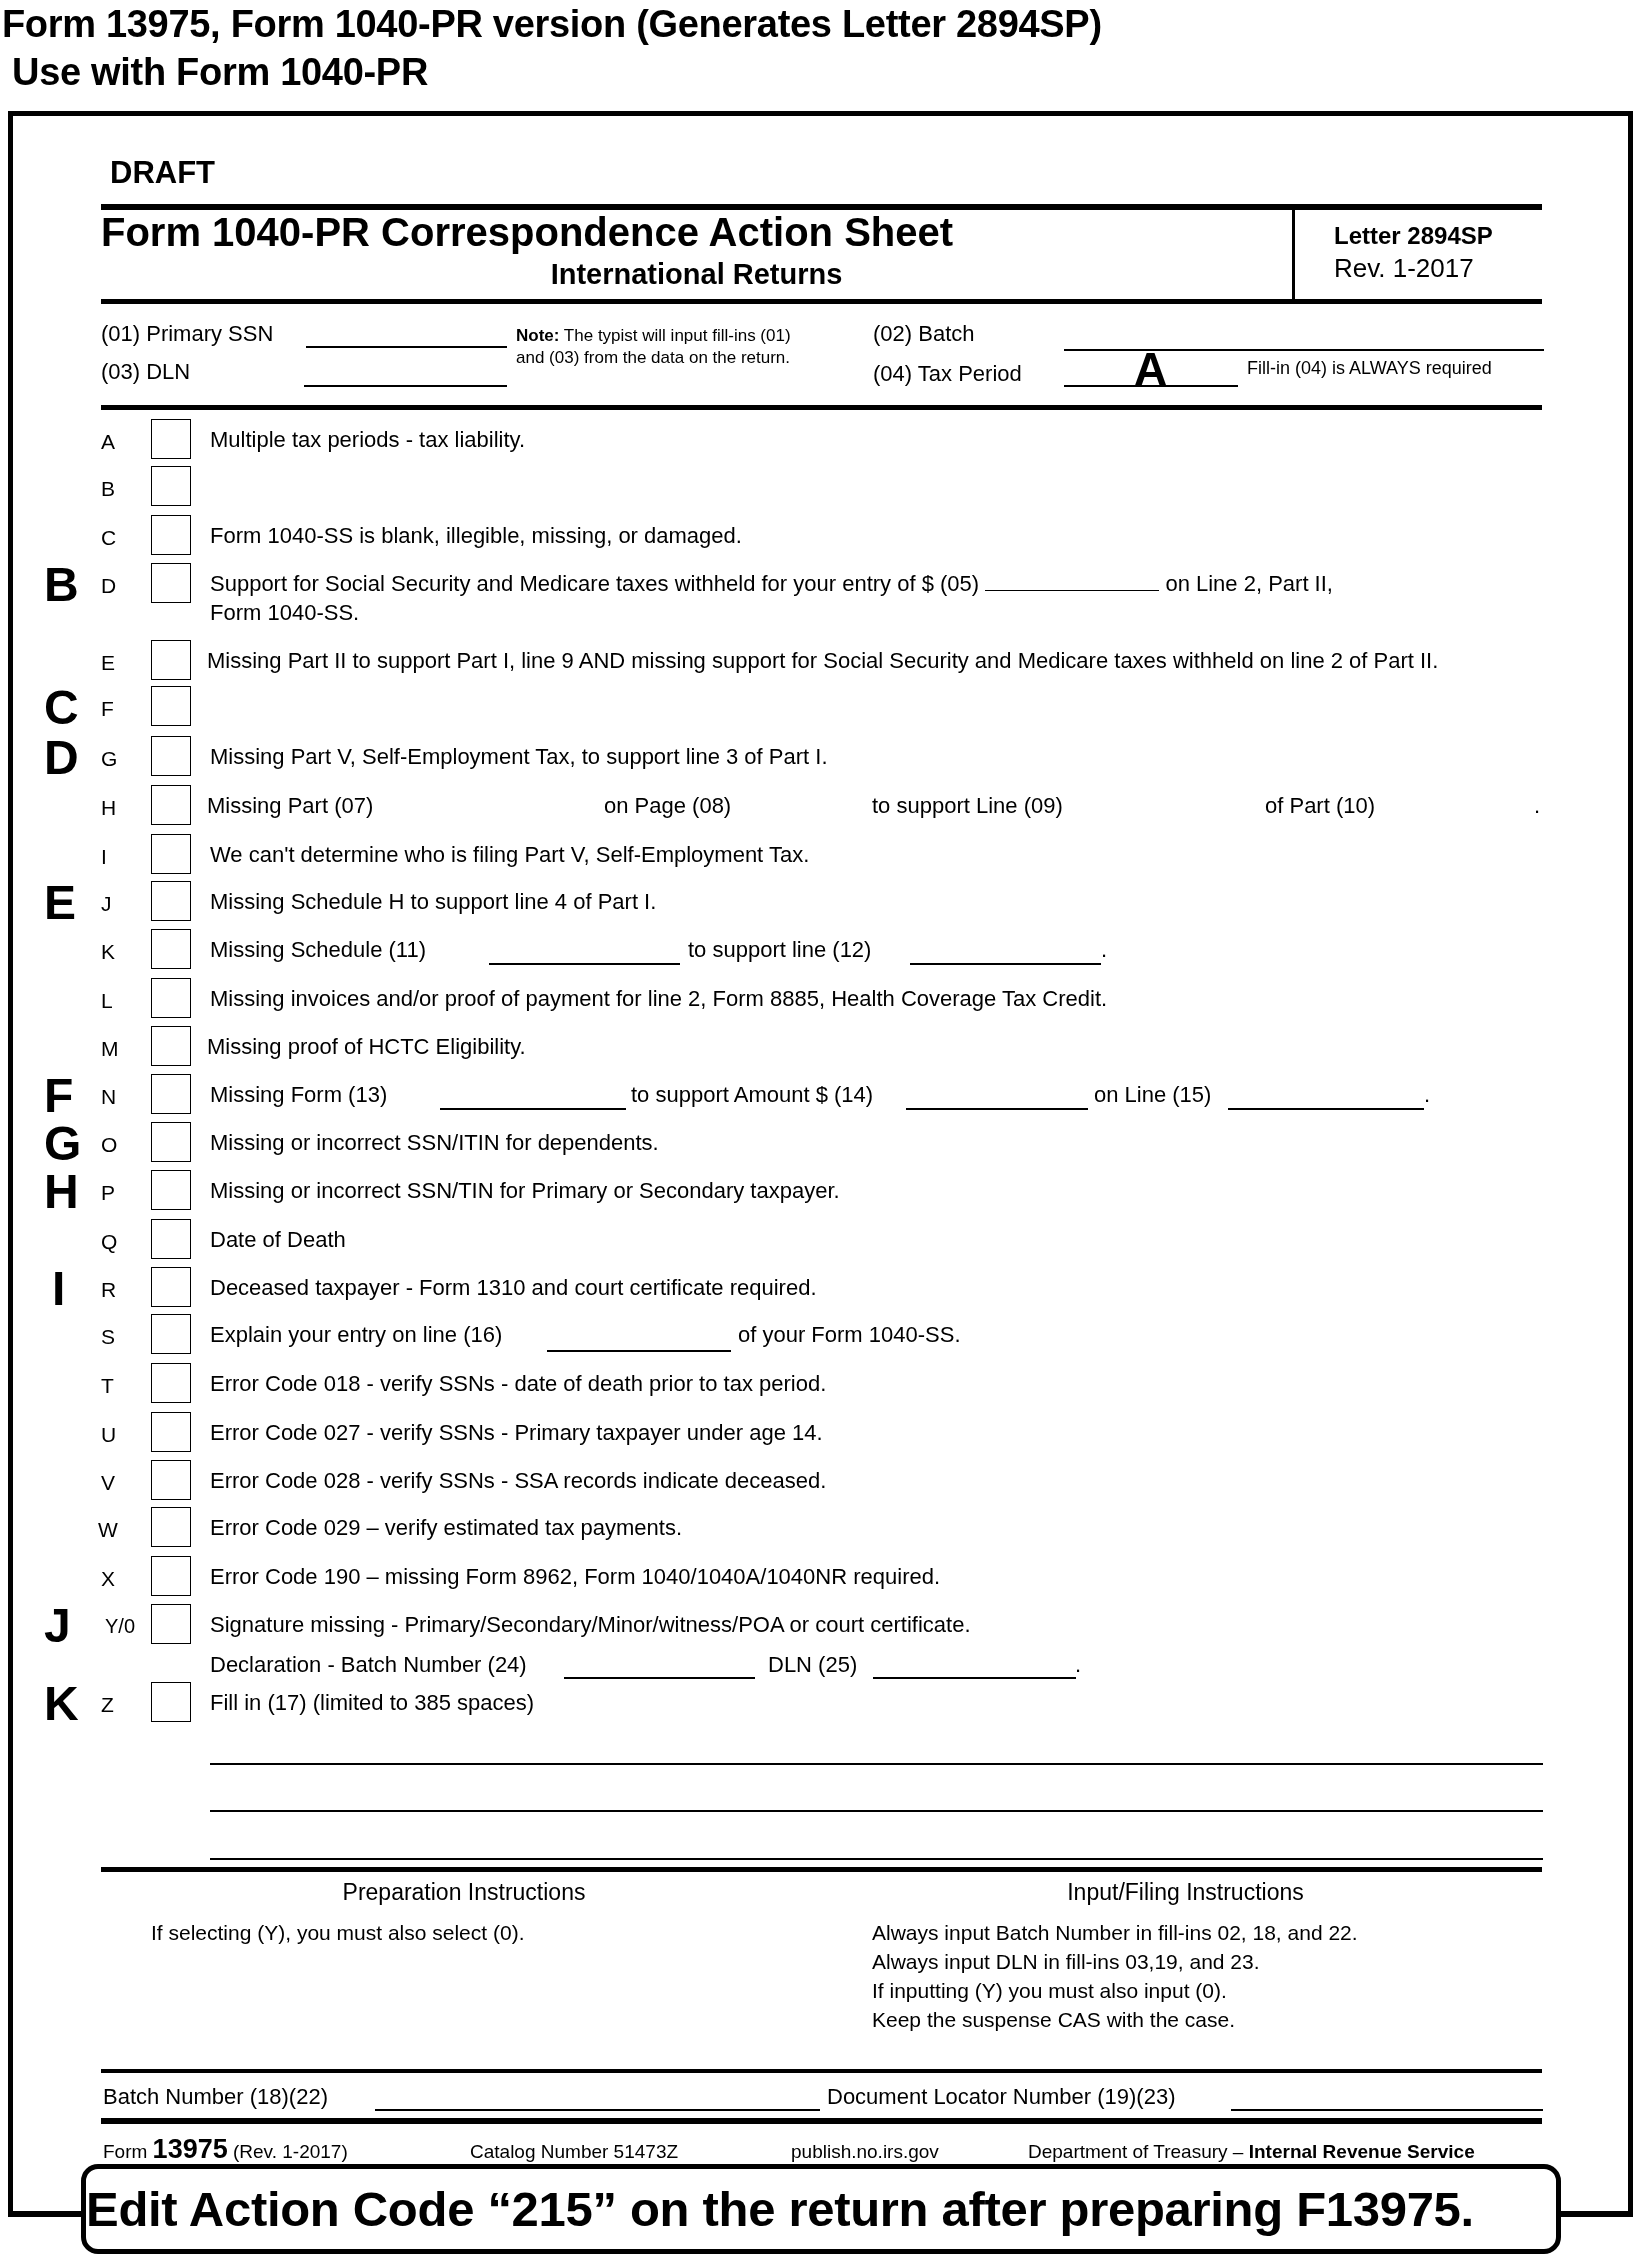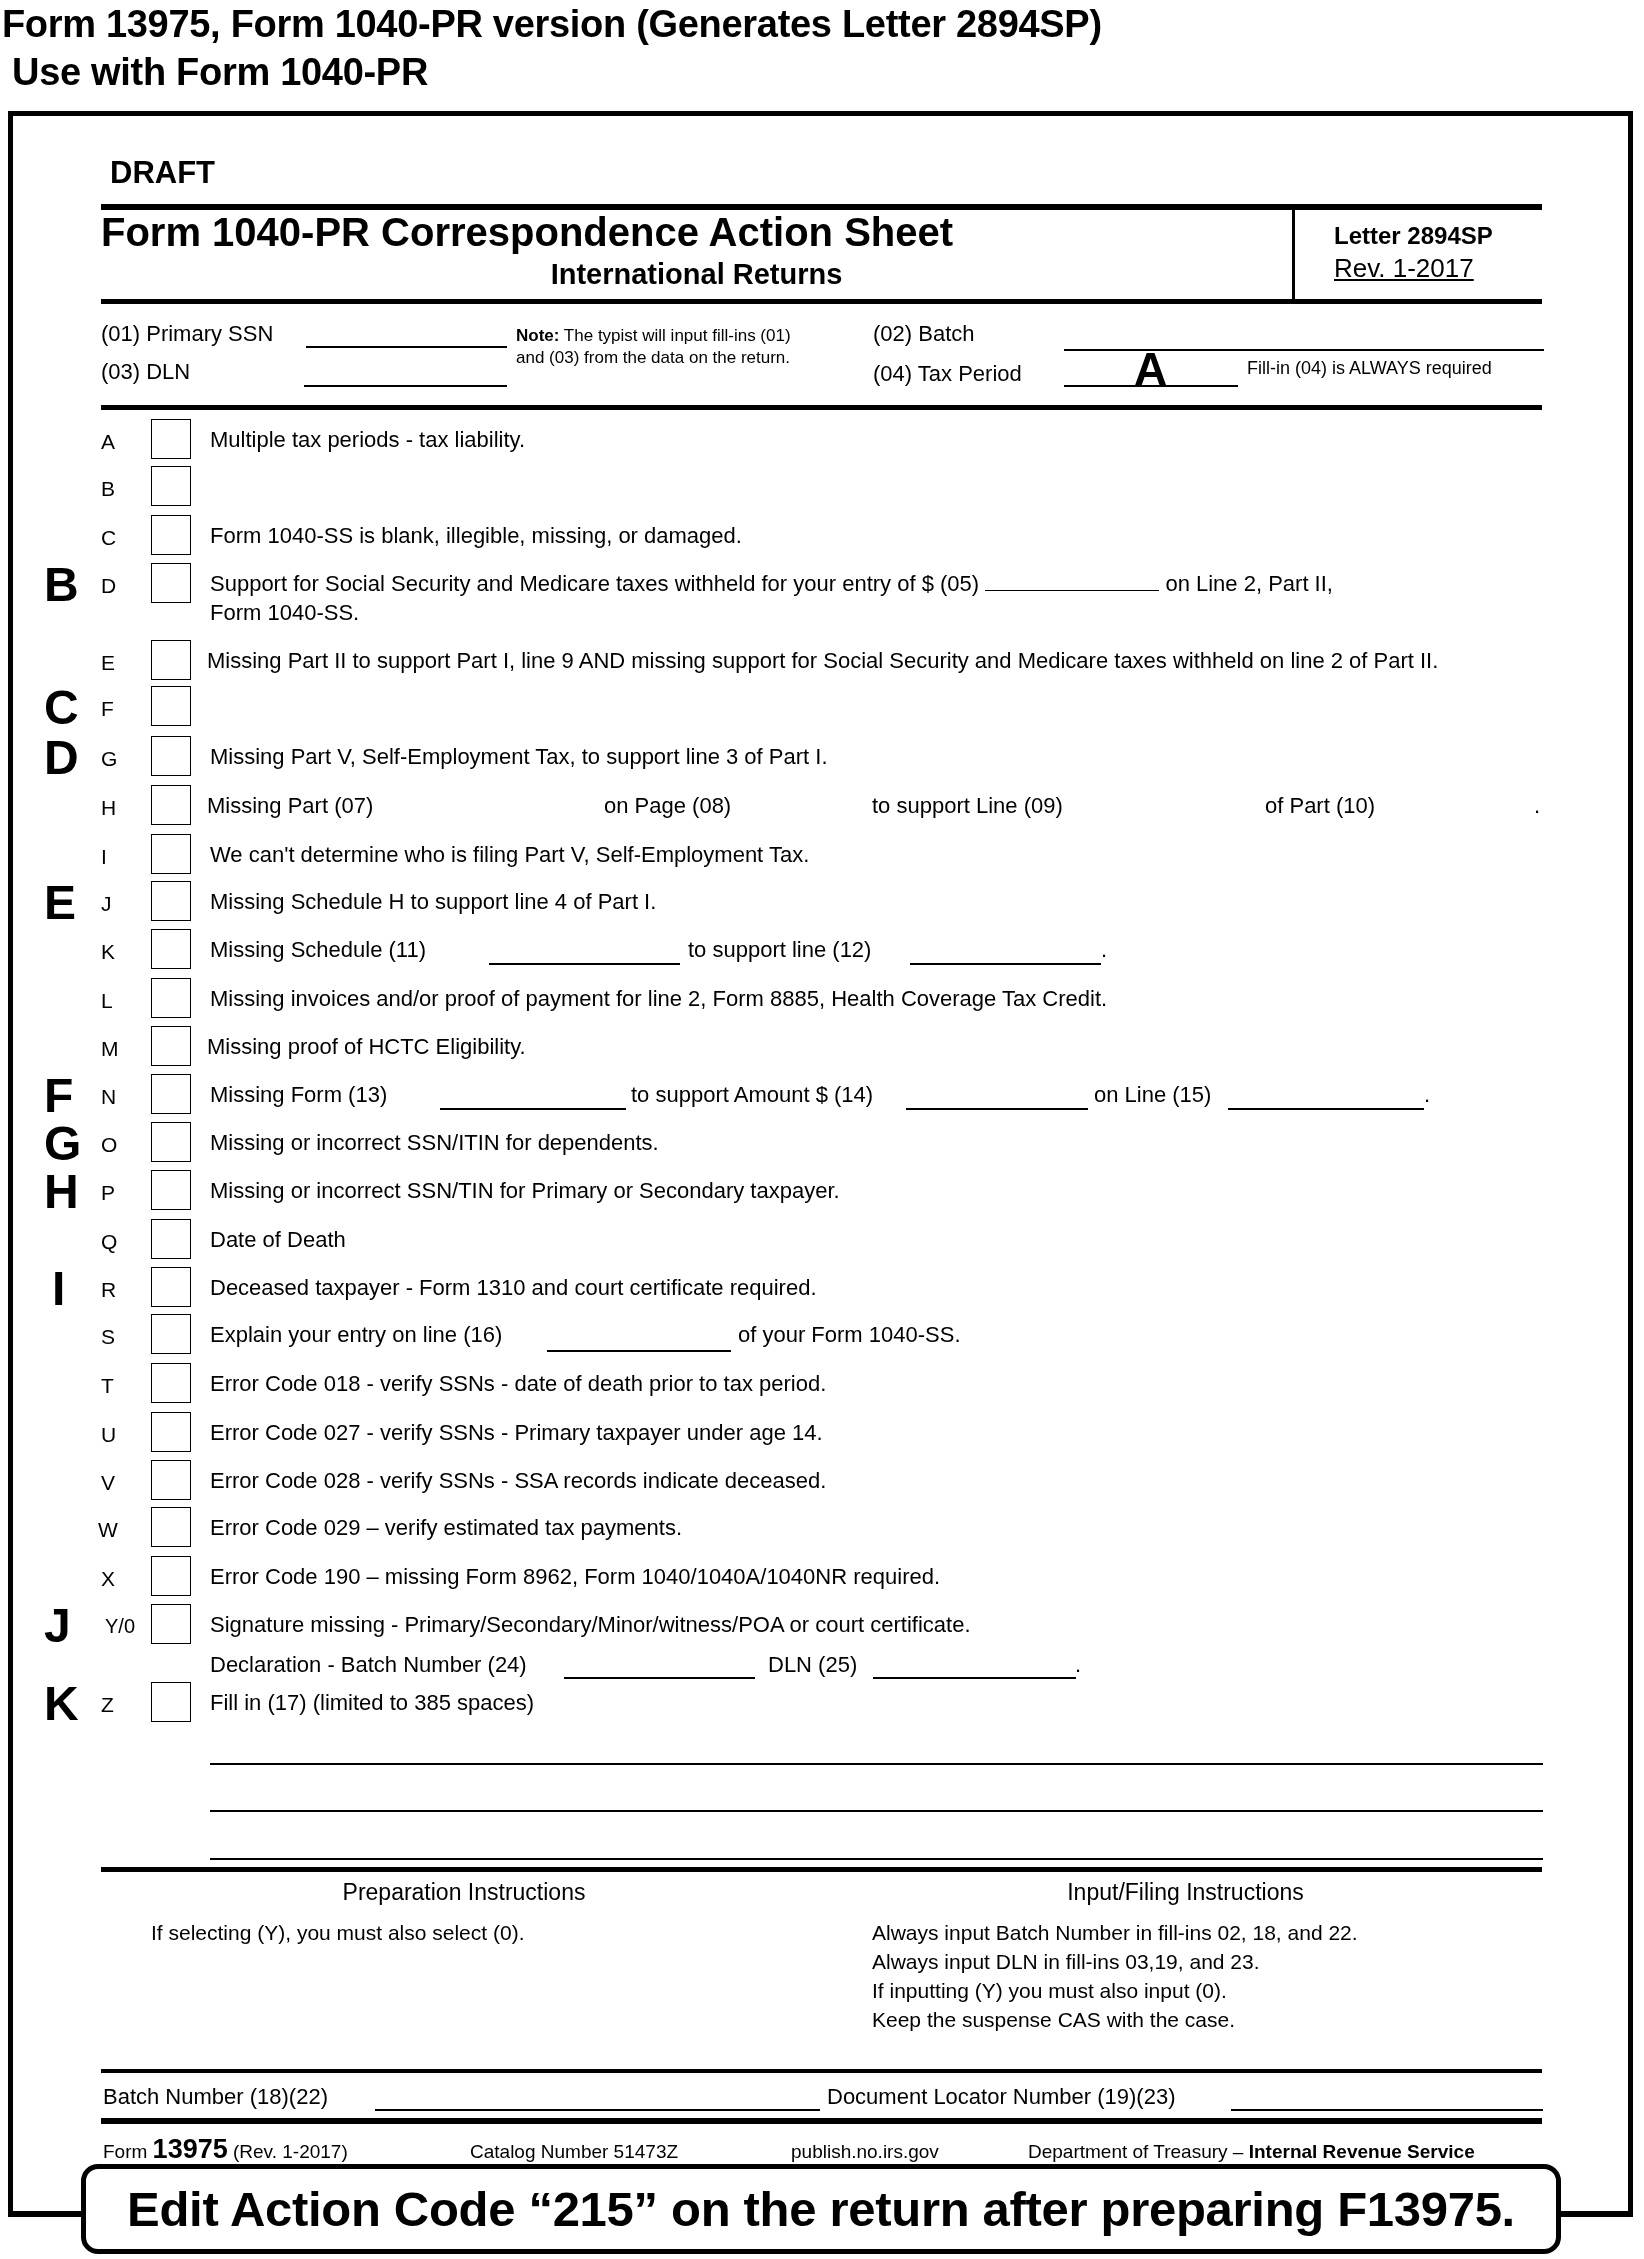--- a/index.html
+++ b/index.html
@@ -23,41 +23,41 @@
   .row { position: absolute; left: 0; width: 1644px; height: 42px; }
   .row .mark { position: absolute; left: 44px; top: 0px; font-size: 48px; font-weight: bold; line-height: 44px; }
   .row .code { position: absolute; left: 101px; top: 9.6px; font-size: 21px; line-height: 25px; }
   .row .box { position: absolute; left: 151px; top: 0; width: 40px; height: 40px; border: 1.9px solid #000; background: #fff; cursor: pointer; }
   .row .txt { position: absolute; left: 210px; top: 7.6px; font-size: 22px; line-height: 26px; white-space: nowrap; }
   .inl { display: inline-block; border-bottom: 1.9px solid #000; height: 19px; vertical-align: baseline; }
   .sec-h { font-size: 23px; }
   .ins { font-size: 21px; line-height: 29px; }
   .foot { font-size: 19px; }
   .foot-big { font-size: 27px; font-weight: bold; }
-  .callout { position: absolute; left: 81px; top: 2164px; width: 1480px; height: 90px; border: 5.7px solid #000; border-radius: 17px; background: #fff; display: flex; align-items: center; justify-content: center; }
+  .callout { position: absolute; left: 81px; top: 2164px; width: 1480px; height: 90px; border: 5.7px solid #000; border-radius: 17px; background: #fff; display: flex; align-items: center; justify-content: flex-start; }
   .callout span { font-size: 49px; font-weight: bold; letter-spacing: -0.3px; }
 </style>
 </head>
 <body>
 
 <div class="abs h1" style="left:1.9px; top:1.9px;">Form 13975, Form 1040-PR version (Generates Letter 2894SP)</div>
 <div class="abs h1" style="left:12px; top:50px;">Use with Form 1040-PR</div>
 
 <div class="frame" style="left:7.6px; top:111px; width:1625px; height:2106px;"></div>
 <div class="frame-foot-l" style="left:7.6px; top:2211px; width:76px;"></div>
 <div class="frame-foot-r" style="left:1558px; top:2211px; width:75px;"></div>
 
 <div class="abs draft" style="left:110px; top:155px;">DRAFT</div>
 
 <div class="rule" style="left:101px; top:204px; width:1441px; height:5.7px;"></div>
 <div class="abs title" style="left:101px; top:210px; width:1191px;">Form 1040-PR Correspondence Action Sheet</div>
 <div class="abs subtitle" style="left:101px; top:258px; width:1191px;">International Returns</div>
 <div class="vline" style="left:1292px; top:209px; height:92px;"></div>
 <div class="abs letter-id" style="left:1334px; top:222px;">Letter 2894SP</div>
-<div class="abs rev" style="left:1334px; top:253px;text-decoration:underline;">Rev. 1-2017</div>
+<div class="abs rev" style="left:1334px; top:253px;">Rev. 1-2017</div>
 <div class="rule" style="left:101px; top:299px; width:1441px; height:4.8px;"></div>
 
 <div class="abs fld" style="left:101px; top:321px;">(01) Primary SSN</div>
 <div class="uline" style="left:306px; top:346px; width:201px;"></div>
 <div class="abs fld" style="left:101px; top:359px;">(03) DLN</div>
 <div class="uline" style="left:304px; top:385px; width:203px;"></div>
 <div class="abs note" style="left:516px; top:325px;">
   <b>Note:</b><span> The typist will input fill-ins (01)</span><br>
   <span>and (03) from the data on the return.</span>
 </div>

